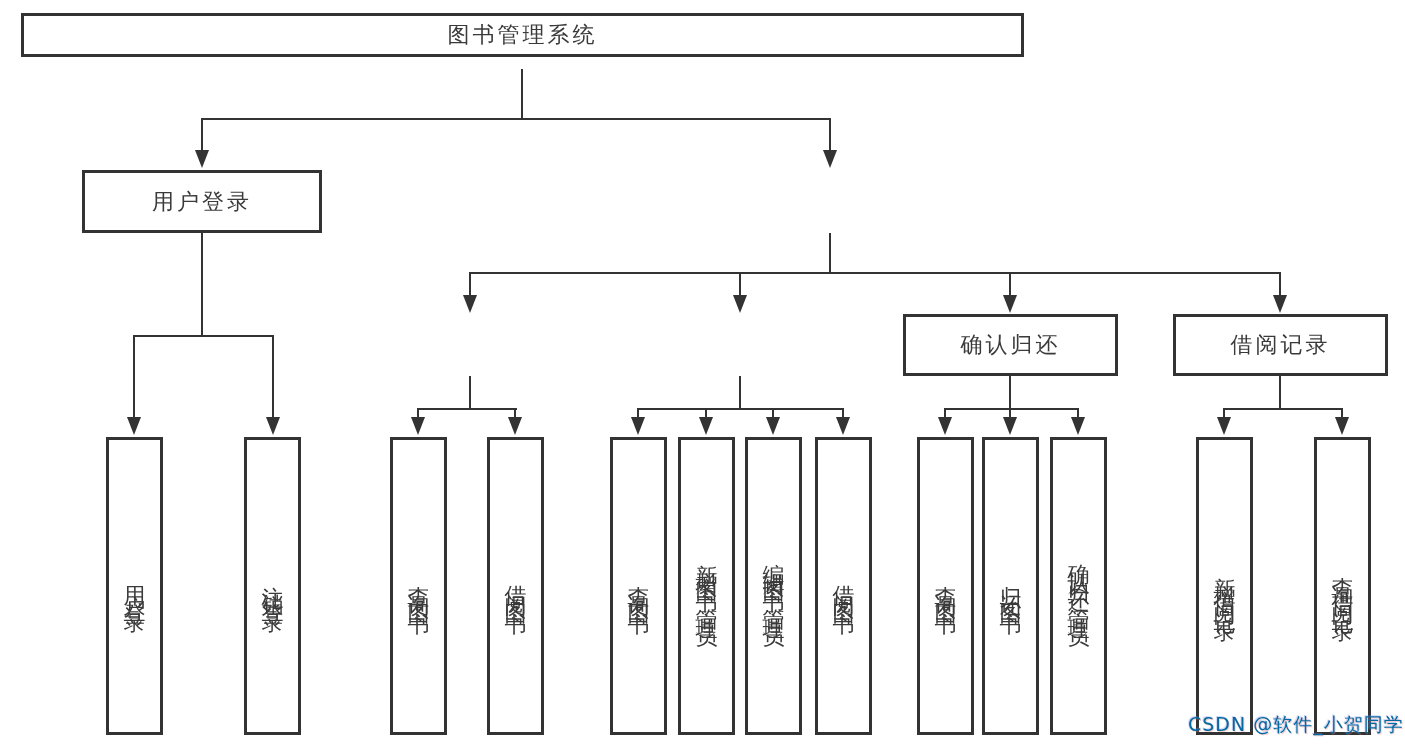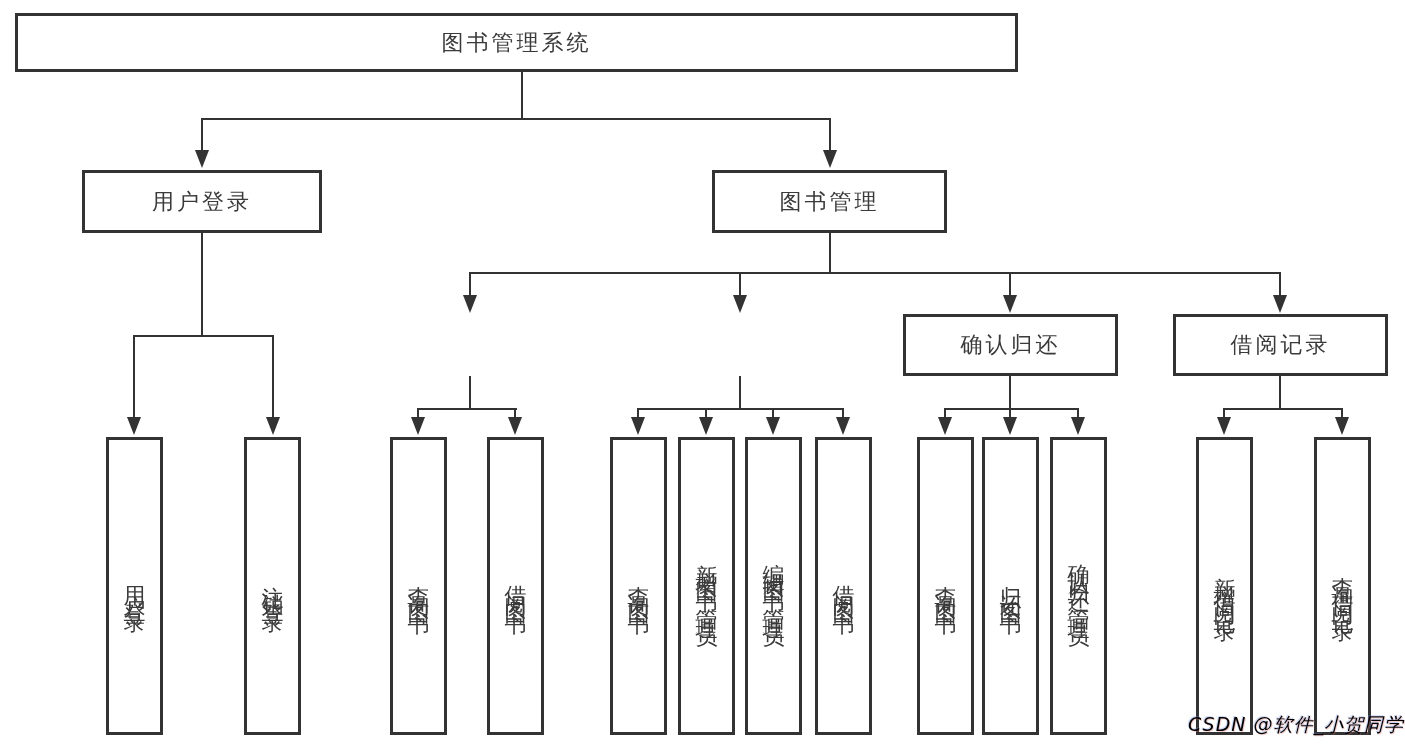--- a/index.html
+++ b/index.html
@@ -19,46 +19,42 @@
   }
   .hline { position:absolute; height:2px; background:#333333; }
   .vline { position:absolute; width:2px; background:#333333; }
   .ah {
     position:absolute; width:0; height:0;
     border-left:7px solid transparent; border-right:7px solid transparent;
     border-top:18px solid #333333;
   }
   .watermark {
     position:absolute; left:1188px; top:712px; font-size:19px; letter-spacing:1px;
-    color:#000000; white-space:nowrap;
+    color:#0369a1; white-space:nowrap;
     text-shadow:1px 1px 0 rgba(230,120,120,.35), -1px -1px 0 rgba(120,140,230,.35);
-    font-style:italic;
   }
 </style>
 </head>
 <body>
 
 <div class="canvas">
 
-  <div class="box hbox" style="left:15px; top:13px; width:1003px; height:59px;">
+  <div class="box hbox" style="left:21px; top:13px; width:1003px; height:44px;">
     <span>图书管理系统</span>
   </div>
 
   <div class="vline" style="left:521px; top:69px;  height:49px;"></div>
   <div class="hline" style="left:201px; top:118px; width:630px;"></div>
   <div class="vline" style="left:201px; top:118px; height:34px;"></div>
   <div class="ah" style="left:195px; top:150px;"></div>
   <div class="vline" style="left:829px; top:118px; height:34px;"></div>
   <div class="ah" style="left:823px; top:150px;"></div>
 
   <div class="box hbox" style="left:82px; top:170px; width:240px; height:63px;">
     <span>用户登录</span>
-  </div>
-  <div class="box hbox" style="left:712px; top:170px; width:235px; height:63px;">
-    <span>图书管理</span>
   </div>
 
   <div class="vline" style="left:201px; top:233px; height:104px;"></div>
   <div class="hline" style="left:133px; top:335px; width:141px;"></div>
   <div class="vline" style="left:133px; top:335px; height:84px;"></div>
   <div class="ah" style="left:127px; top:417px;"></div>
   <div class="vline" style="left:272px; top:335px; height:84px;"></div>
   <div class="ah" style="left:266px; top:417px;"></div>
 
   <div class="vline" style="left:829px;  top:233px; height:41px;"></div>

